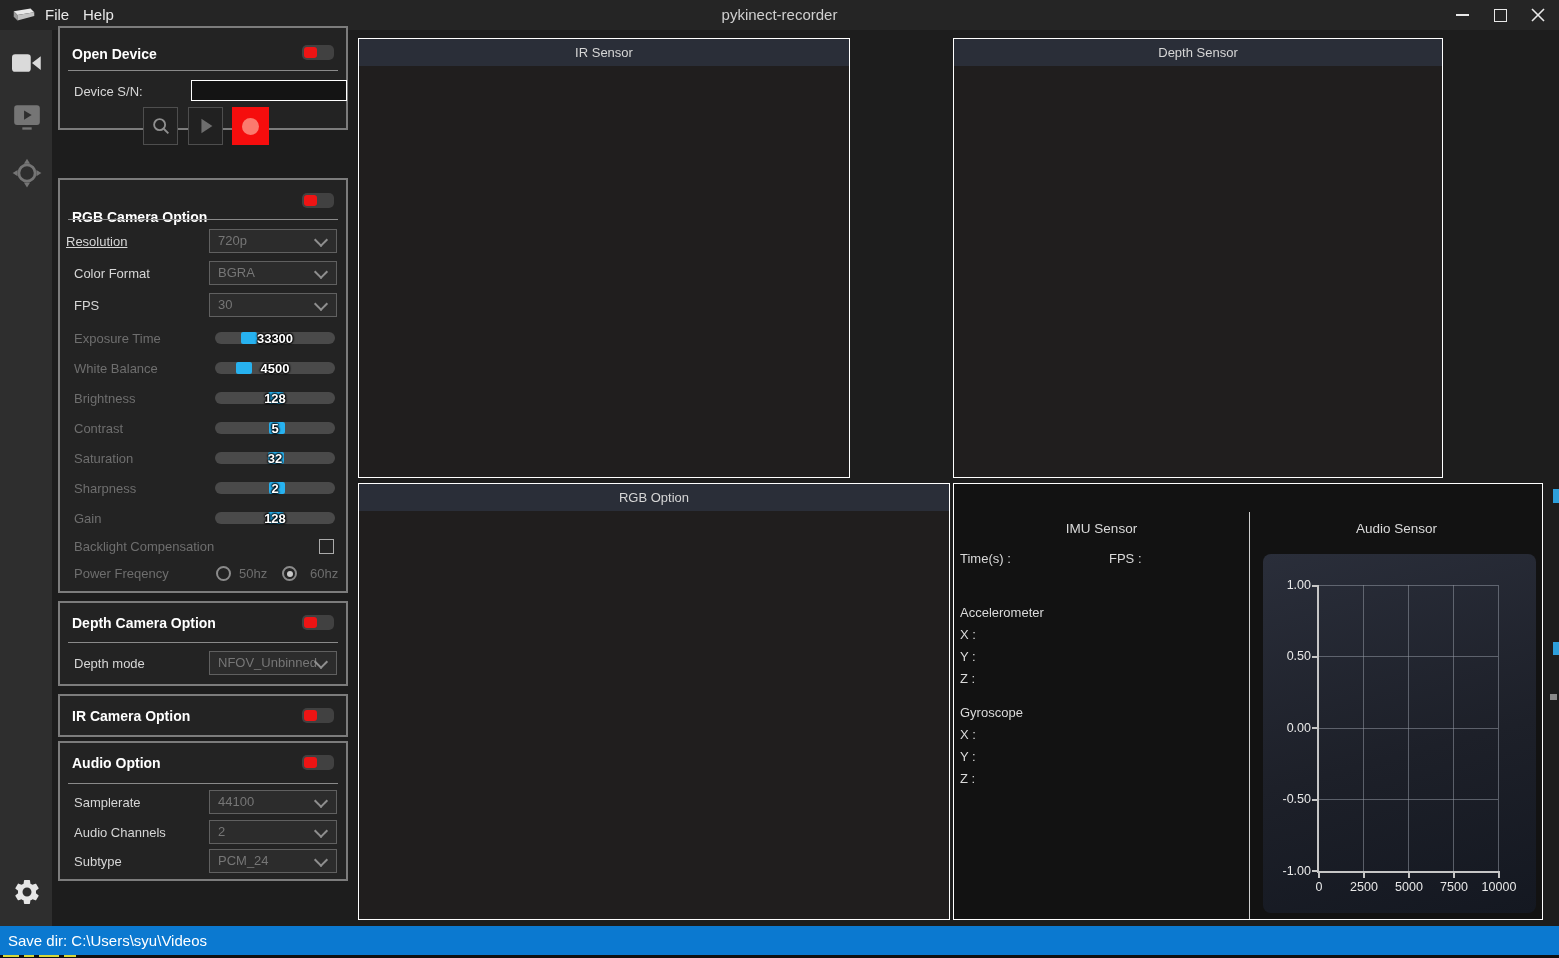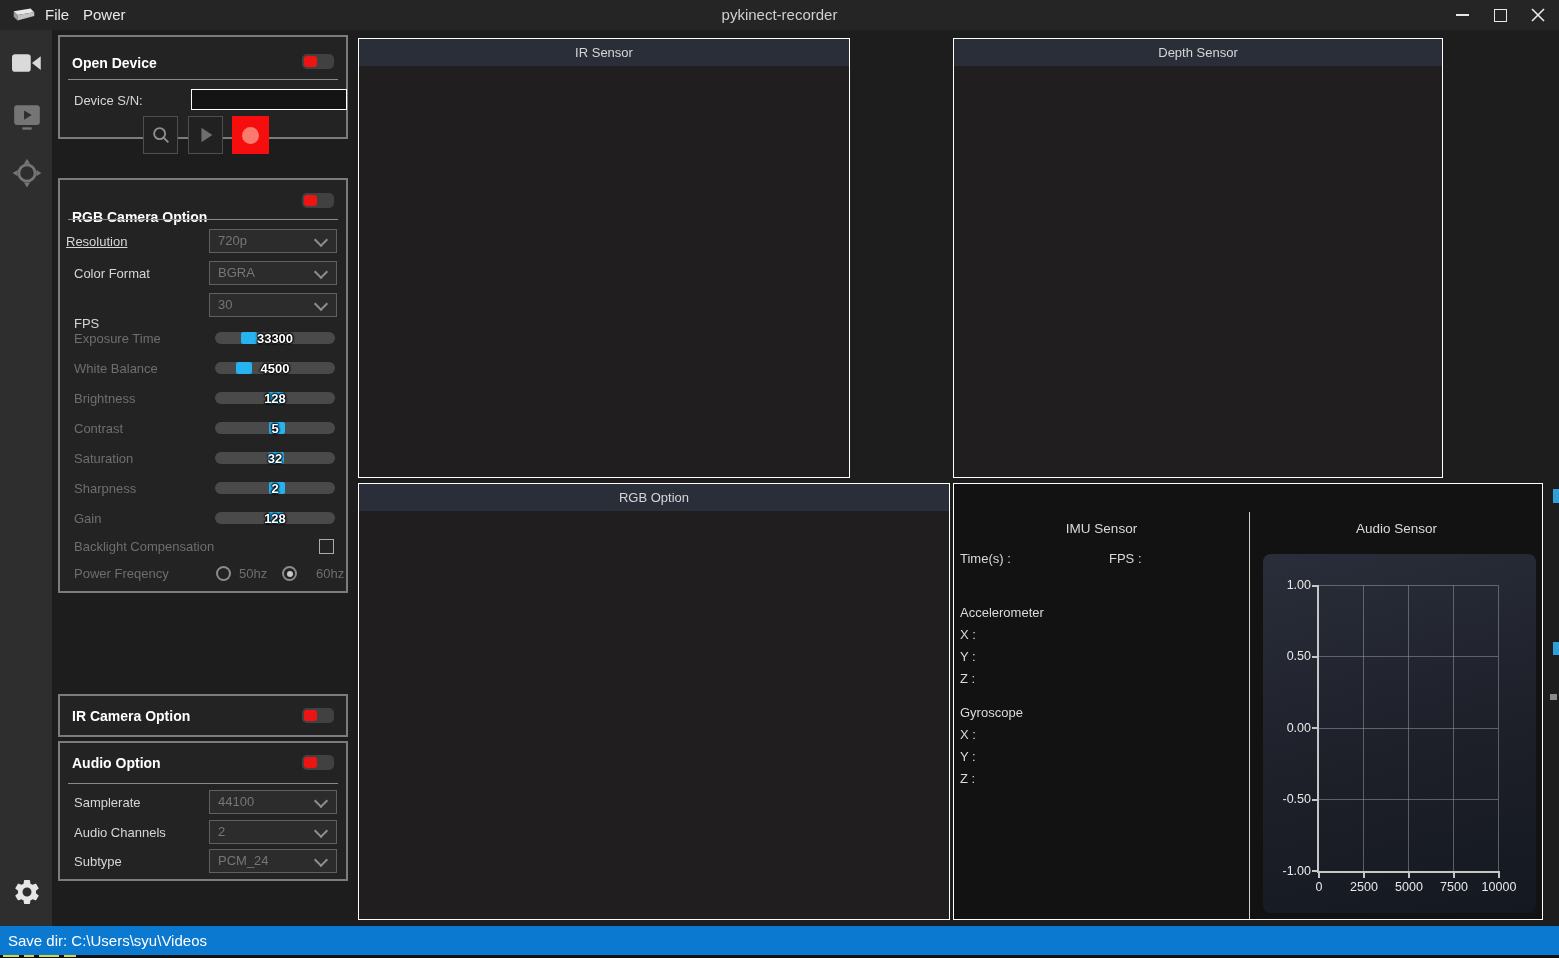--- a/index.html
+++ b/index.html
@@ -75,21 +75,21 @@
 
   <div class="titlebar">
     <span class="logo">
       <svg width="28" height="20" viewBox="0 0 30 20">
         <polygon points="4,6 22,3 26,7 8,10" fill="#e8e8e8"></polygon>
         <polygon points="4,6 8,10 8,16 4,12" fill="#9b9b9b"></polygon>
         <polygon points="8,10 26,7 26,11 8,16" fill="#c2c2c2"></polygon>
       </svg>
     </span>
     <span class="menu-item" style="left:38px;">File</span>
-    <span class="menu-item" style="left:76px;">Power</span>
+    <span class="menu-item" style="left:76px;">Help</span>
     <div class="win-title">pykinect-recorder</div>
     <div class="win-btn" style="left:1445px;">
       <span style="display:block;width:13px;height:2px;background:#e8e8e8;"></span>
     </div>
     <div class="win-btn" style="left:1483px;">
       <span style="display:block;width:11px;height:11px;border:1.5px solid #e8e8e8;"></span>
     </div>
     <div class="win-btn" style="left:1521px;">
       <svg width="14" height="14" viewBox="0 0 14 14">
         <line x1="1" y1="1" x2="13" y2="13" stroke="#e8e8e8" stroke-width="1.6"></line>
@@ -121,21 +121,21 @@
         <path d="M0.5 12 L4.5 9.5 L4.5 14.5 Z" fill="#757575"></path>
       </svg>
     </div>
     <div class="side-icon" style="top:846px;">
       <svg width="30" height="30" viewBox="0 0 24 24" fill="#e6e6e6">
         <path d="M19.14,12.94c0.04-0.3,0.06-0.61,0.06-0.94c0-0.32-0.02-0.64-0.07-0.94l2.03-1.58c0.18-0.14,0.23-0.41,0.12-0.61 l-1.92-3.32c-0.12-0.22-0.37-0.29-0.59-0.22l-2.39,0.96c-0.5-0.38-1.03-0.7-1.62-0.94L14.4,2.81c-0.04-0.24-0.24-0.41-0.48-0.41 h-3.84c-0.24,0-0.43,0.17-0.47,0.41L9.25,5.35C8.66,5.59,8.12,5.92,7.63,6.29L5.24,5.33c-0.22-0.08-0.47,0-0.59,0.22L2.74,8.87 C2.62,9.08,2.66,9.34,2.86,9.48l2.03,1.58C4.84,11.36,4.8,11.69,4.8,12s0.02,0.64,0.07,0.94l-2.03,1.58 c-0.18,0.14-0.23,0.41-0.12,0.61l1.92,3.32c0.12,0.22,0.37,0.29,0.59,0.22l2.39-0.96c0.5,0.38,1.03,0.7,1.62,0.94l0.36,2.54 c0.05,0.24,0.24,0.41,0.48,0.41h3.84c0.24,0,0.44-0.17,0.47-0.41l0.36-2.54c0.59-0.24,1.13-0.56,1.62-0.94l2.39,0.96 c0.22,0.08,0.47,0,0.59-0.22l1.92-3.32c0.12-0.22,0.07-0.47-0.12-0.61L19.14,12.94z M12,15.6c-1.98,0-3.6-1.62-3.6-3.6 s1.62-3.6,3.6-3.6s3.6,1.62,3.6,3.6S13.98,15.6,12,15.6z"></path>
       </svg>
     </div>
   </div>
 
-  <div class="opt-panel" style="top:35px;height:104px;">
+  <div class="opt-panel" style="top:26px;height:104px;">
     <div class="opt-title" style="top:18px;">Open Device</div>
     <div class="toggle" style="top:17px;">
         <div class="knob"></div>
       </div>
     <div class="opt-divider" style="top:42px;"></div>
     <div class="lbl" style="left:14px;top:56px;">Device S/N:</div>
     <input class="sn-input" type="text" value="" style="">
     <div class="btn" style="left:83px;">
       <svg width="22" height="22" viewBox="0 0 24 24" fill="none" stroke="#8f8f8f" stroke-width="2">
         <circle cx="10.5" cy="10.5" r="6"></circle>
@@ -164,21 +164,21 @@
       <span>720p</span>
       <span class="chev"></span>
     </div>
 
     <div class="lbl" style="left:14px;top:86px;">Color Format</div>
     <div class="dd" style="top:81px;">
       <span>BGRA</span>
       <span class="chev"></span>
     </div>
 
-    <div class="lbl" style="left:14px;top:136px;">FPS</div>
+    <div class="lbl" style="left:14px;top:118px;">FPS</div>
     <div class="dd" style="top:113px;">
       <span>30</span>
       <span class="chev"></span>
     </div>
 
     <div class="lbl dim" style="left:14px;top:151px;">Exposure Time</div>
     <div class="slider" style="top:152px;">
       <div class="s-handle" style="left: 28%;"></div>
       <div class="s-val">33300</div>
     </div>
@@ -219,23 +219,35 @@
       <div class="s-val">128</div>
     </div>
 
     <div class="lbl dim" style="left:14px;top:359px;">Backlight Compensation</div>
     <div class="checkbox" style="left:259px;top:359px;"></div>
 
     <div class="lbl dim" style="left:14px;top:386px;">Power Freqency</div>
     <div class="radio" style="left:156px;top:386px;"></div>
     <div class="lbl dim" style="left:179px;top:386px;">50hz</div>
     <div class="radio checked" style="left:222px;top:386px;"></div>
-    <div class="lbl dim" style="left:256px;top:386px;">60hz</div>
-  </div>
-
+    <div class="lbl dim" style="left:250px;top:386px;">60hz</div>
+  </div>
+
+  <div class="opt-panel" style="top:601px;height:85px;">
+    <div class="opt-title" style="top:12px;">Depth Camera Option</div>
+    <div class="toggle" style="top:12px;">
+        <div class="knob"></div>
+      </div>
+    <div class="opt-divider" style="top:39px;"></div>
+    <div class="lbl" style="left:14px;top:53px;">Depth mode</div>
+    <div class="dd" style="top:48px;">
+      <span>NFOV_Unbinned</span>
+      <span class="chev"></span>
+    </div>
+  </div>
 
   <div class="opt-panel" style="top:694px;height:43px;">
     <div class="opt-title" style="top:12px;">IR Camera Option</div>
     <div class="toggle" style="top:12px;">
         <div class="knob"></div>
       </div>
   </div>
 
   <div class="opt-panel" style="top:741px;height:140px;">
     <div class="opt-title" style="top:12px;">Audio Option</div>

